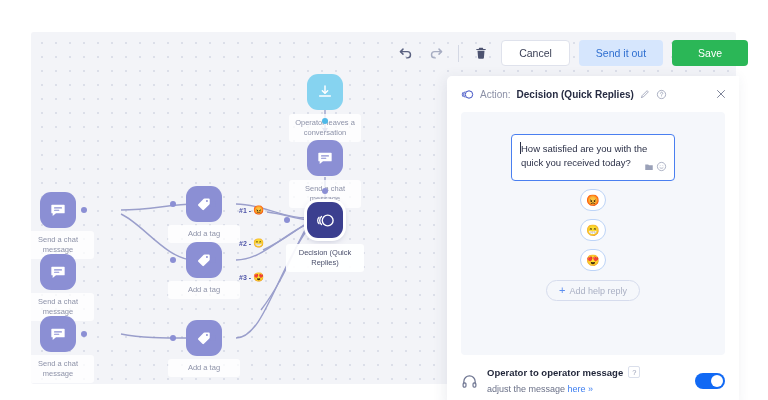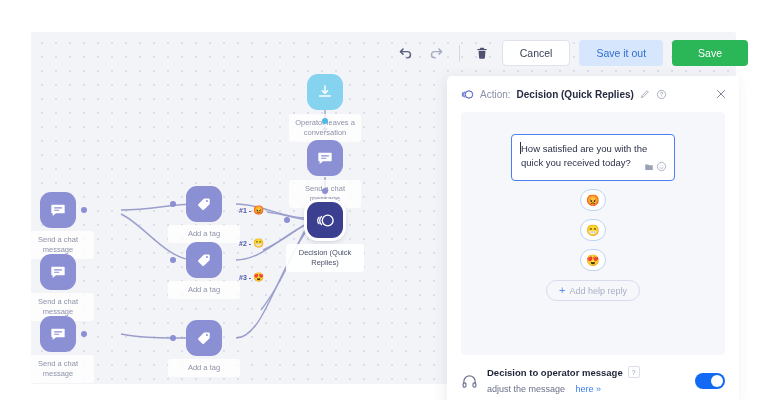--- a/index.html
+++ b/index.html
@@ -197,21 +197,21 @@
     display: flex; align-items: center; gap: 5px;
   }
   .qmark {
     width: 12px; height: 12px;
     border: 1px solid #dadfeb; border-radius: 2px;
     font-size: 7.5px; font-weight: normal; color: #9aa0b6;
     display: flex; align-items: center; justify-content: center;
     cursor: pointer;
   }
   .foot-l2 { font-size: 9px; color: #6b7188; margin-top: 2px; }
-  .foot-l2 a { color: #3d7ef0; text-decoration: none; cursor: pointer; margin-left: 8px; }
+  .foot-l2 a { color: #3d7ef0; text-decoration: none; cursor: pointer; }
   .toggle {
     width: 30px; height: 16px;
     border-radius: 8px;
     background: #1169f4;
     position: relative;
     cursor: pointer;
     flex-shrink: 0;
   }
   .toggle .knob {
     position: absolute; right: 2px; top: 2px;
@@ -395,21 +395,21 @@
       </svg>
     </div>
     <div class="tsep"></div>
     <div class="ticon">
       <svg width="14" height="14" viewBox="0 0 24 24" fill="#4d5370">
         <path d="M9 3h6l1 2h4v2H4V5h4l1-2z"></path>
           <path d="M6 8h12l-1 12.2a1.8 1.8 0 01-1.8 1.8H8.8A1.8 1.8 0 017 20.2L6 8z"></path>
       </svg>
     </div>
     <div class="tbtn cancel">Cancel</div>
-    <div class="tbtn test">Save it out</div>
+    <div class="tbtn test">Send it out</div>
     <div class="tbtn save">Save</div>
   </div>
 
   <div class="panel">
 
     <div class="panel-head">
       <span class="ph-logo">
         <svg width="13" height="13" viewBox="0 0 26 26">
           <circle cx="16" cy="13" r="7.4" fill="none" stroke="#3f51c4" stroke-width="2"></circle>
           <path d="M7.5 7.5 A7.4 7.4 0 0 0 7.5 18.5" fill="none" stroke="#3f51c4" stroke-width="2" stroke-linecap="round"></path>
@@ -479,21 +479,21 @@
     <div class="panel-foot">
       <span class="foot-icon">
         <svg width="17" height="17" viewBox="0 0 24 24" fill="none" stroke="#6e7591" stroke-width="1.7" stroke-linecap="round">
           <path d="M4 15v-3a8 8 0 0116 0v3"></path>
           <rect x="3" y="14" width="4" height="6" rx="1.6"></rect>
           <rect x="17" y="14" width="4" height="6" rx="1.6"></rect>
         </svg>
       </span>
       <span class="foot-txt">
         <span class="foot-l1">
-          <span>Decision to operator message</span>
+          <span>Operator to operator message</span>
           <span class="qmark">?</span>
         </span>
         <span class="foot-l2">
           <span>adjust the message </span><a>here »</a>
         </span>
       </span>
       <span class="toggle">
         <span class="knob"></span>
       </span>
     </div>

